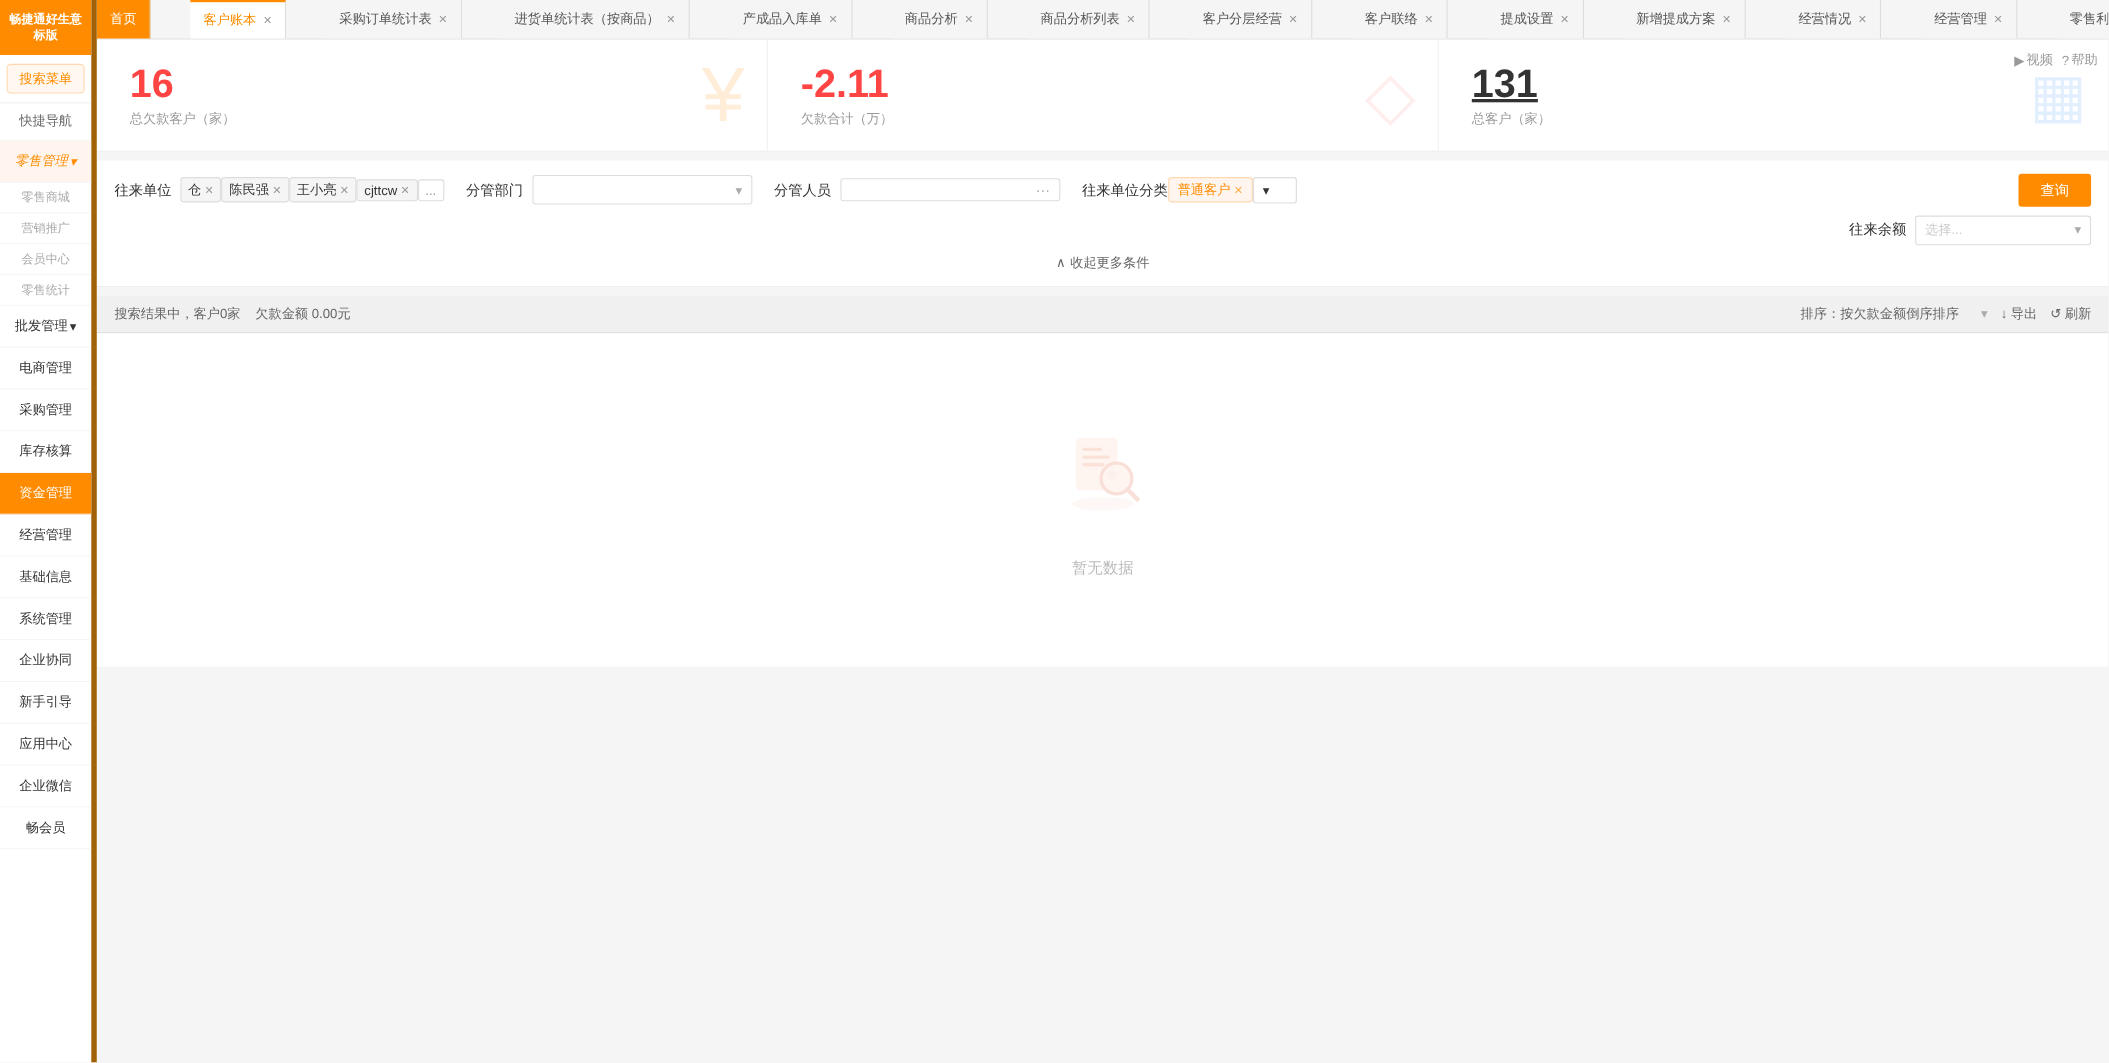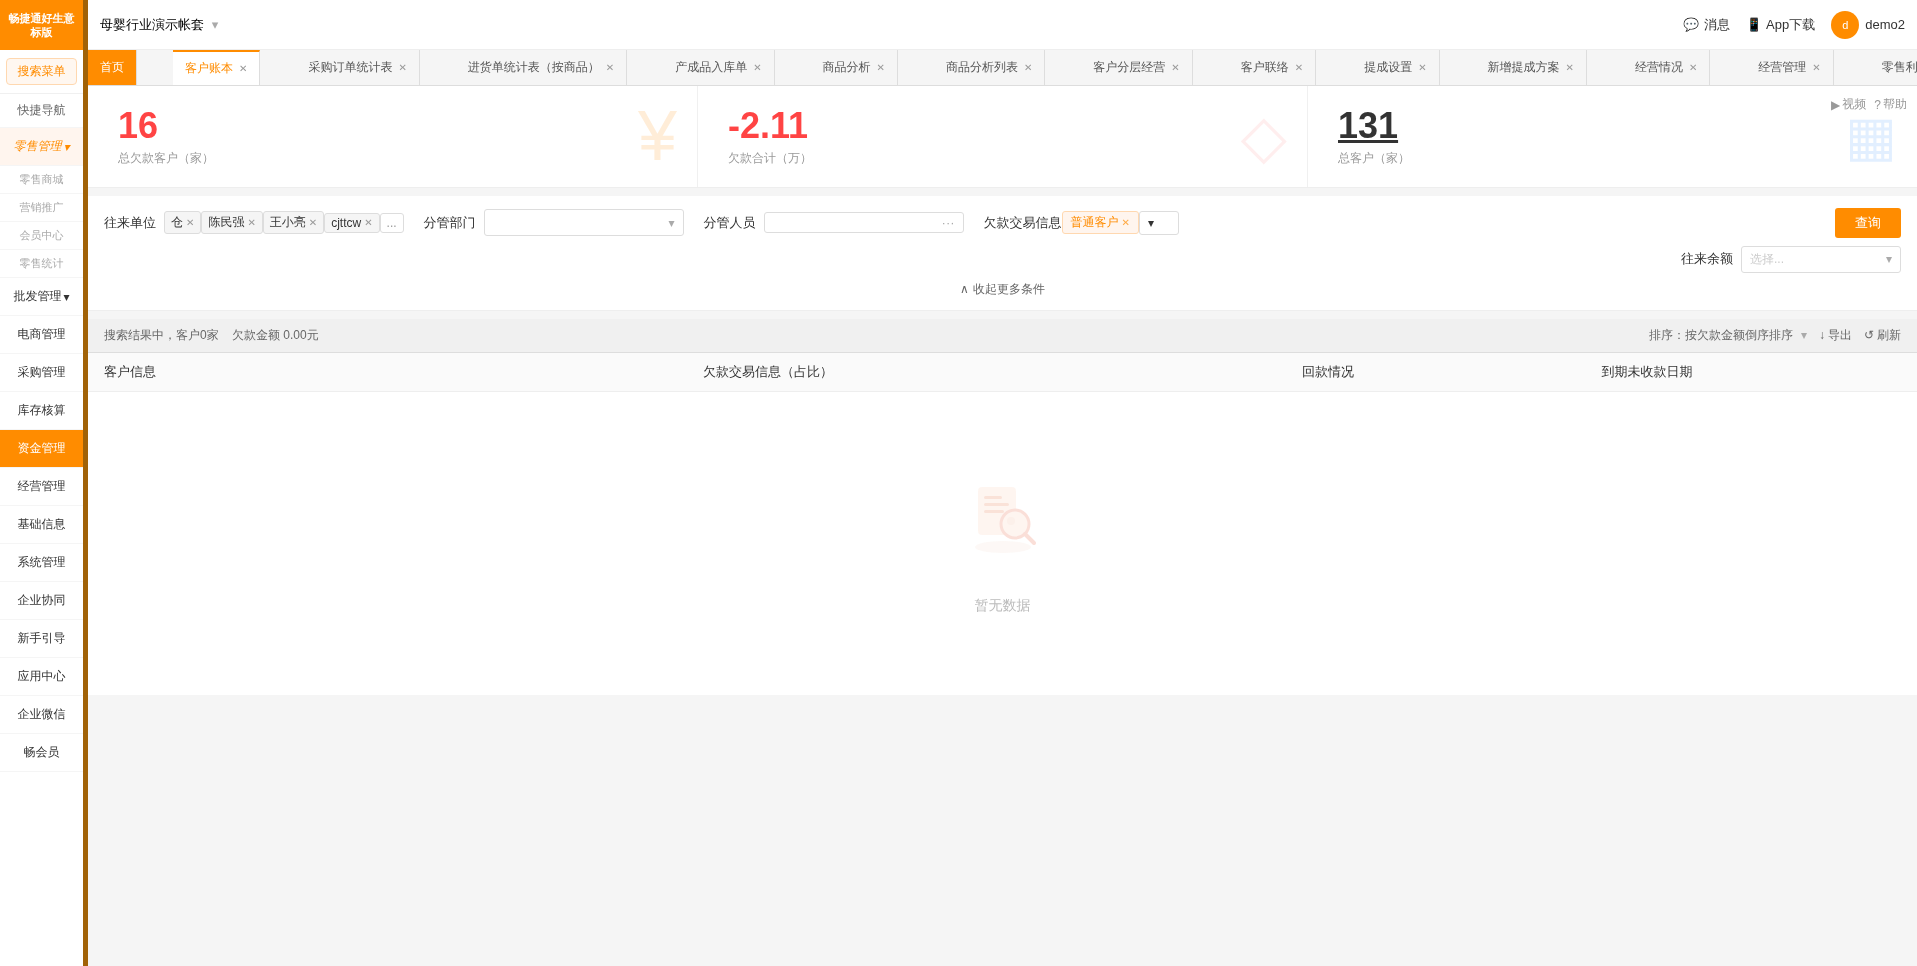--- a/index.html
+++ b/index.html
@@ -66,21 +66,21 @@
     .filter-input-group input { border: none; outline: none; font-size: 12px; flex: 1; }
     .filter-collapse { display: flex; align-items: center; justify-content: center; gap: 4px; font-size: 12px; color: #666; cursor: pointer; margin-top: 4px; }
     .search-btn { background: #ff8c00; color: #fff; border: none; border-radius: 3px; padding: 6px 20px; font-size: 13px; cursor: pointer; }
     .category-tag { display: inline-flex; align-items: center; gap: 3px; background: #fff5ee; border: 1px solid #ffd8b0; border-radius: 3px; padding: 2px 8px; font-size: 12px; color: #ff8c00; }
     .category-tag .remove { cursor: pointer; color: #ffaa44; font-size: 10px; }
 
     
     .result-bar { background: #f0f0f0; padding: 8px 16px; display: flex; align-items: center; justify-content: space-between; font-size: 12px; color: #666; border-bottom: 1px solid #ddd; margin-top: 8px; }
     .result-actions { display: flex; align-items: center; gap: 12px; }
     .result-action-btn { display: flex; align-items: center; gap: 3px; cursor: pointer; color: #666; font-size: 12px; }
-    .sort-select { display: flex; align-items: center; gap: 4px; cursor: pointer; }
+    .sort-select { display: flex; align-items: center; gap: 16px; cursor: pointer; }
 
     
     .table-container { background: #fff; }
     .table-header { display: flex; padding: 10px 16px; background: #fafafa; border-bottom: 1px solid #eee; font-size: 13px; color: #333; font-weight: 500; }
     .table-header .col { flex: 1; }
     .table-header .col-customer { flex: 2; }
     .table-header .col-overdue { flex: 2; }
     .empty-state { display: flex; flex-direction: column; align-items: center; justify-content: center; padding: 80px 0; color: #ccc; }
     .empty-icon { font-size: 80px; margin-bottom: 16px; opacity: 0.4; }
     .empty-text { font-size: 14px; color: #bbb; }
@@ -123,42 +123,20 @@
   <div class="sidebar-item">系统管理</div>
   <div class="sidebar-item">企业协同</div>
   <div class="sidebar-item">新手引导</div>
   <div class="sidebar-item">应用中心</div>
   <div class="sidebar-item">企业微信</div>
   <div class="sidebar-item">畅会员</div>
 </div>
 
 <div class="main">
 
-  <div class="topbar">
-    <div class="topbar-left">
-      <span>
-        <span>母婴行业演示帐套</span>
-        <span style="margin-left:4px;color:#aaa;">▾</span>
-      </span>
-    </div>
-    <div class="topbar-right">
-      <div class="topbar-msg">
-        <span>💬</span>
-        <span>消息</span>
-      </div>
-      <div class="topbar-app">
-        <span>📱</span>
-        <span>App下载</span>
-      </div>
-      <div class="topbar-user">
-        <div class="avatar">d</div>
-        <span>demo2</span>
-      </div>
-    </div>
-  </div>
 
   <div class="tabbar">
     <div class="tab tab-home">
       <span>首页</span>
     </div>
     <div class="tab active">
       <span>客户账本</span>
       <span class="tab-close">✕</span>
     </div>
     <div class="tab">
@@ -273,21 +251,21 @@
           <span style="color:#ccc;">　</span>
           <span style="color:#aaa;">▾</span>
         </div>
 
         <span class="filter-label" style="margin-left:20px;">分管人员</span>
         <div class="filter-input-group">
           <input type="text" style="">
           <span style="color:#aaa;cursor:pointer;">···</span>
         </div>
 
-        <span class="filter-label" style="margin-left:20px;">欠款交易信息</span>
+        <span class="filter-label" style="margin-left:20px;">往来单位分类</span>
         <div class="category-tag">
           <span>普通客户</span>
           <span class="remove">✕</span>
         </div>
         <div class="filter-select" style="min-width:40px;">
           <span>▾</span>
         </div>
 
         <button class="search-btn" style="margin-left:auto;">查询</button>
       </div>
@@ -322,26 +300,20 @@
           <span>导出</span>
         </div>
         <div class="result-action-btn">
           <span>↺</span>
           <span>刷新</span>
         </div>
       </div>
     </div>
 
     <div class="table-container">
-      <div class="table-header">
-        <div class="col col-customer">客户信息</div>
-        <div class="col col-overdue">欠款交易信息（占比）</div>
-        <div class="col">回款情况</div>
-        <div class="col">到期未收款日期</div>
-      </div>
       <div class="empty-state">
         <div class="empty-icon">
           
           <svg width="90" height="90" viewBox="0 0 90 90" fill="none" xmlns="http://www.w3.org/2000/svg">
             <ellipse cx="45" cy="75" rx="28" ry="6" fill="#f5ddd0" opacity="0.5"></ellipse>
             <rect x="20" y="15" width="38" height="48" rx="4" fill="#fde8dc"></rect>
             <rect x="26" y="24" width="18" height="3" rx="1.5" fill="#f5b8a0"></rect>
             <rect x="26" y="31" width="25" height="3" rx="1.5" fill="#f5b8a0"></rect>
             <rect x="26" y="38" width="20" height="3" rx="1.5" fill="#f5b8a0"></rect>
             <circle cx="57" cy="52" r="14" fill="#fde8dc" stroke="#f5b0a0" stroke-width="3"></circle>

